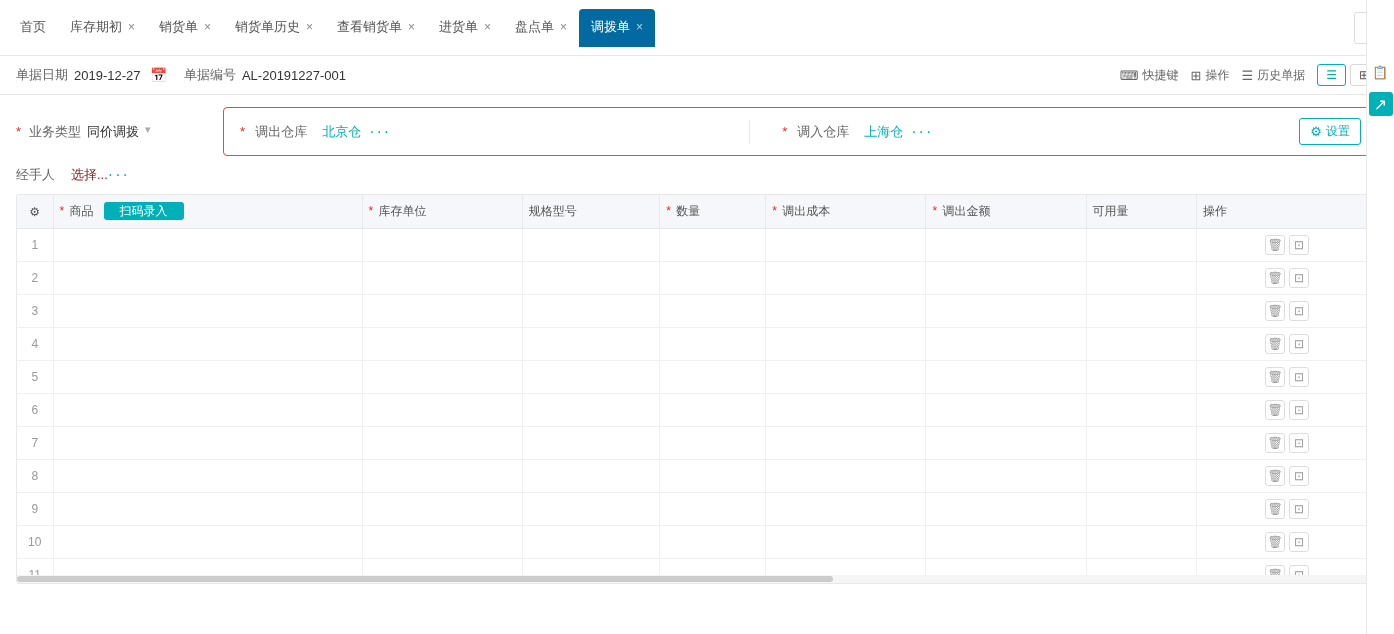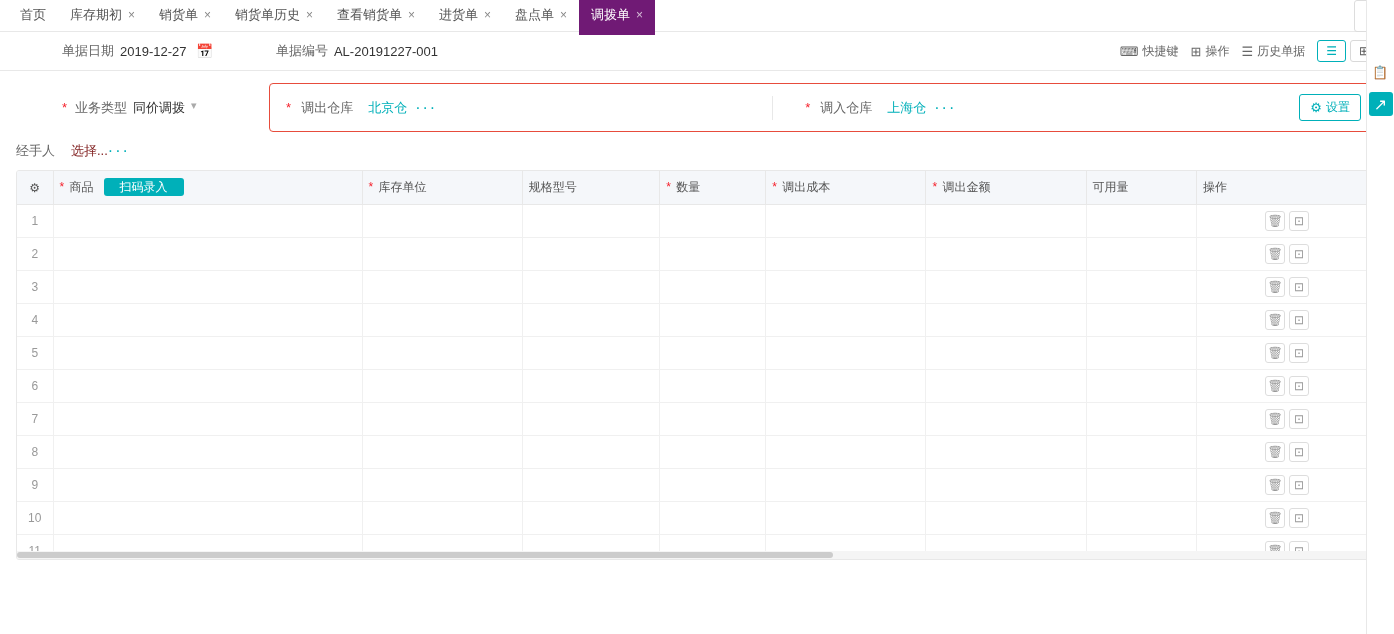--- a/index.html
+++ b/index.html
@@ -5,36 +5,36 @@
     * { box-sizing: border-box; margin: 0; padding: 0; }
     body { font-family: "Microsoft YaHei", "PingFang SC", sans-serif; font-size: 13px; background: #fff; color: #333; overflow: hidden; }
 
     
     .tab-bar {
       display: flex;
       align-items: center;
       border-bottom: 1px solid #e8e8e8;
       background: #fff;
       padding: 0 8px;
-      height: 32px;
+      height: 56px;
     }
     .tab-item {
       display: flex;
       align-items: center;
       padding: 0 12px;
       height: 38px;
       cursor: pointer;
       font-size: 13px;
       color: #555;
       white-space: nowrap;
       border-bottom: 2px solid transparent;
     }
     .tab-item.active {
       color: #fff;
-      background: #701a75;
+      background: #0369a1;
       border-radius: 4px 4px 0 0;
     }
     .tab-item .tab-close {
       margin-left: 6px;
       font-size: 12px;
       color: inherit;
       opacity: 0.7;
       cursor: pointer;
     }
     .tab-bar-right {
@@ -91,21 +91,20 @@
     .form-row {
       display: flex;
       align-items: center;
       gap: 16px;
       margin-bottom: 10px;
     }
     .form-group {
       display: flex;
       align-items: center;
       gap: 6px;
-      margin-left: 46px;
     }
     .form-label { color: #666; font-size: 13px; white-space: nowrap; }
     .required-star { color: #f5222d; margin-right: 2px; }
     .form-select {
       display: flex;
       align-items: flex-start;
       gap: 6px;
       cursor: pointer;
       min-width: 120px;
     }

